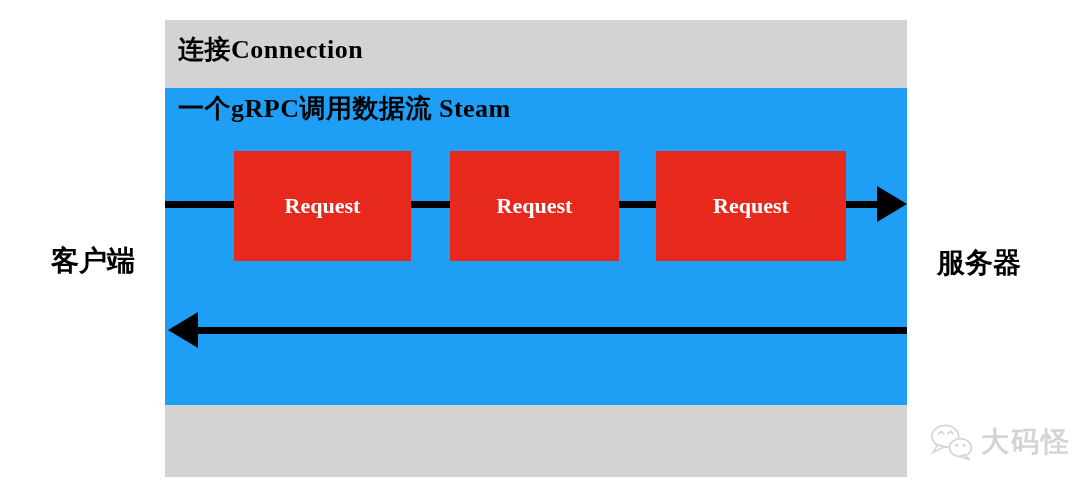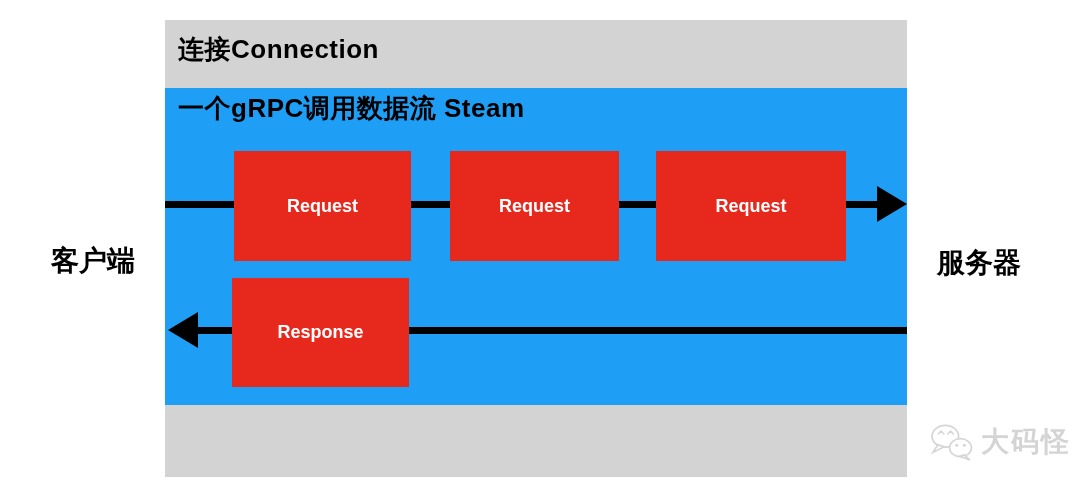--- a/index.html
+++ b/index.html
@@ -8,21 +8,21 @@
     --stream-blue:#1f9ef5;
     --message-red:#e7291d;
     --arrow-black:#000000;
     --message-text:#ffffff;
     --title-text:#000000;
     --watermark-gray:#d2d2d2;
   }
   html,body{margin:0;padding:0;background:var(--page-bg);}
   .canvas{
     position:relative;width:1080px;height:484px;background:var(--page-bg);
-    font-family:Liberation Sans, sans-serif;overflow:hidden;
+    font-family:Liberation Serif, serif;overflow:hidden;
   }
   .connection-box{
     position:absolute;left:165px;top:20px;width:742px;height:457px;
     background:var(--connection-gray);
   }
   .connection-title{
     position:absolute;left:13px;top:12px;font-size:26px;font-weight:bold;
     color:var(--title-text);letter-spacing:0.5px;z-index:3;white-space:nowrap;
   }
   .stream-box{
@@ -44,21 +44,21 @@
     border-left:30px solid var(--arrow-black);
   }
   .left-head{
     left:3px;top:224px;
     border-top:18px solid transparent;border-bottom:18px solid transparent;
     border-right:30px solid var(--arrow-black);
   }
   .node{
     position:absolute;background:var(--message-red);color:var(--message-text);
     display:flex;align-items:center;justify-content:center;
-    font-size:18px;font-weight:bold;z-index:2;
+    font-size:22px;font-weight:bold;z-index:2;
   }
   .req-1{left:69px;top:63px;width:177px;height:110px;}
   .req-2{left:285px;top:63px;width:169px;height:110px;}
   .req-3{left:491px;top:63px;width:190px;height:110px;}
   .resp{left:67px;top:190px;width:177px;height:109px;}
   .side-label{
     position:absolute;font-size:28px;font-weight:bold;color:var(--title-text);
     white-space:nowrap;z-index:3;
   }
   .client-label{left:51px;top:242px;}
@@ -91,23 +91,20 @@
 
       <div class="node req-1">
         <span>Request</span>
       </div>
       <div class="node req-2">
         <span>Request</span>
       </div>
       <div class="node req-3">
         <span>Request</span>
       </div>
-      <div class="node resp">
-        <span>Response</span>
-      </div>
     </div>
   </div>
 
   <div class="side-label server-label">服务器</div>
   <div class="side-label client-label">客户端</div>
 
   <div class="watermark">
     <svg width="46" height="38" viewBox="0 0 46 40">
       <g stroke="#d4d4d4" stroke-width="1.8" fill="#ffffff">
         <ellipse cx="17" cy="14" rx="14" ry="11.5"></ellipse>

